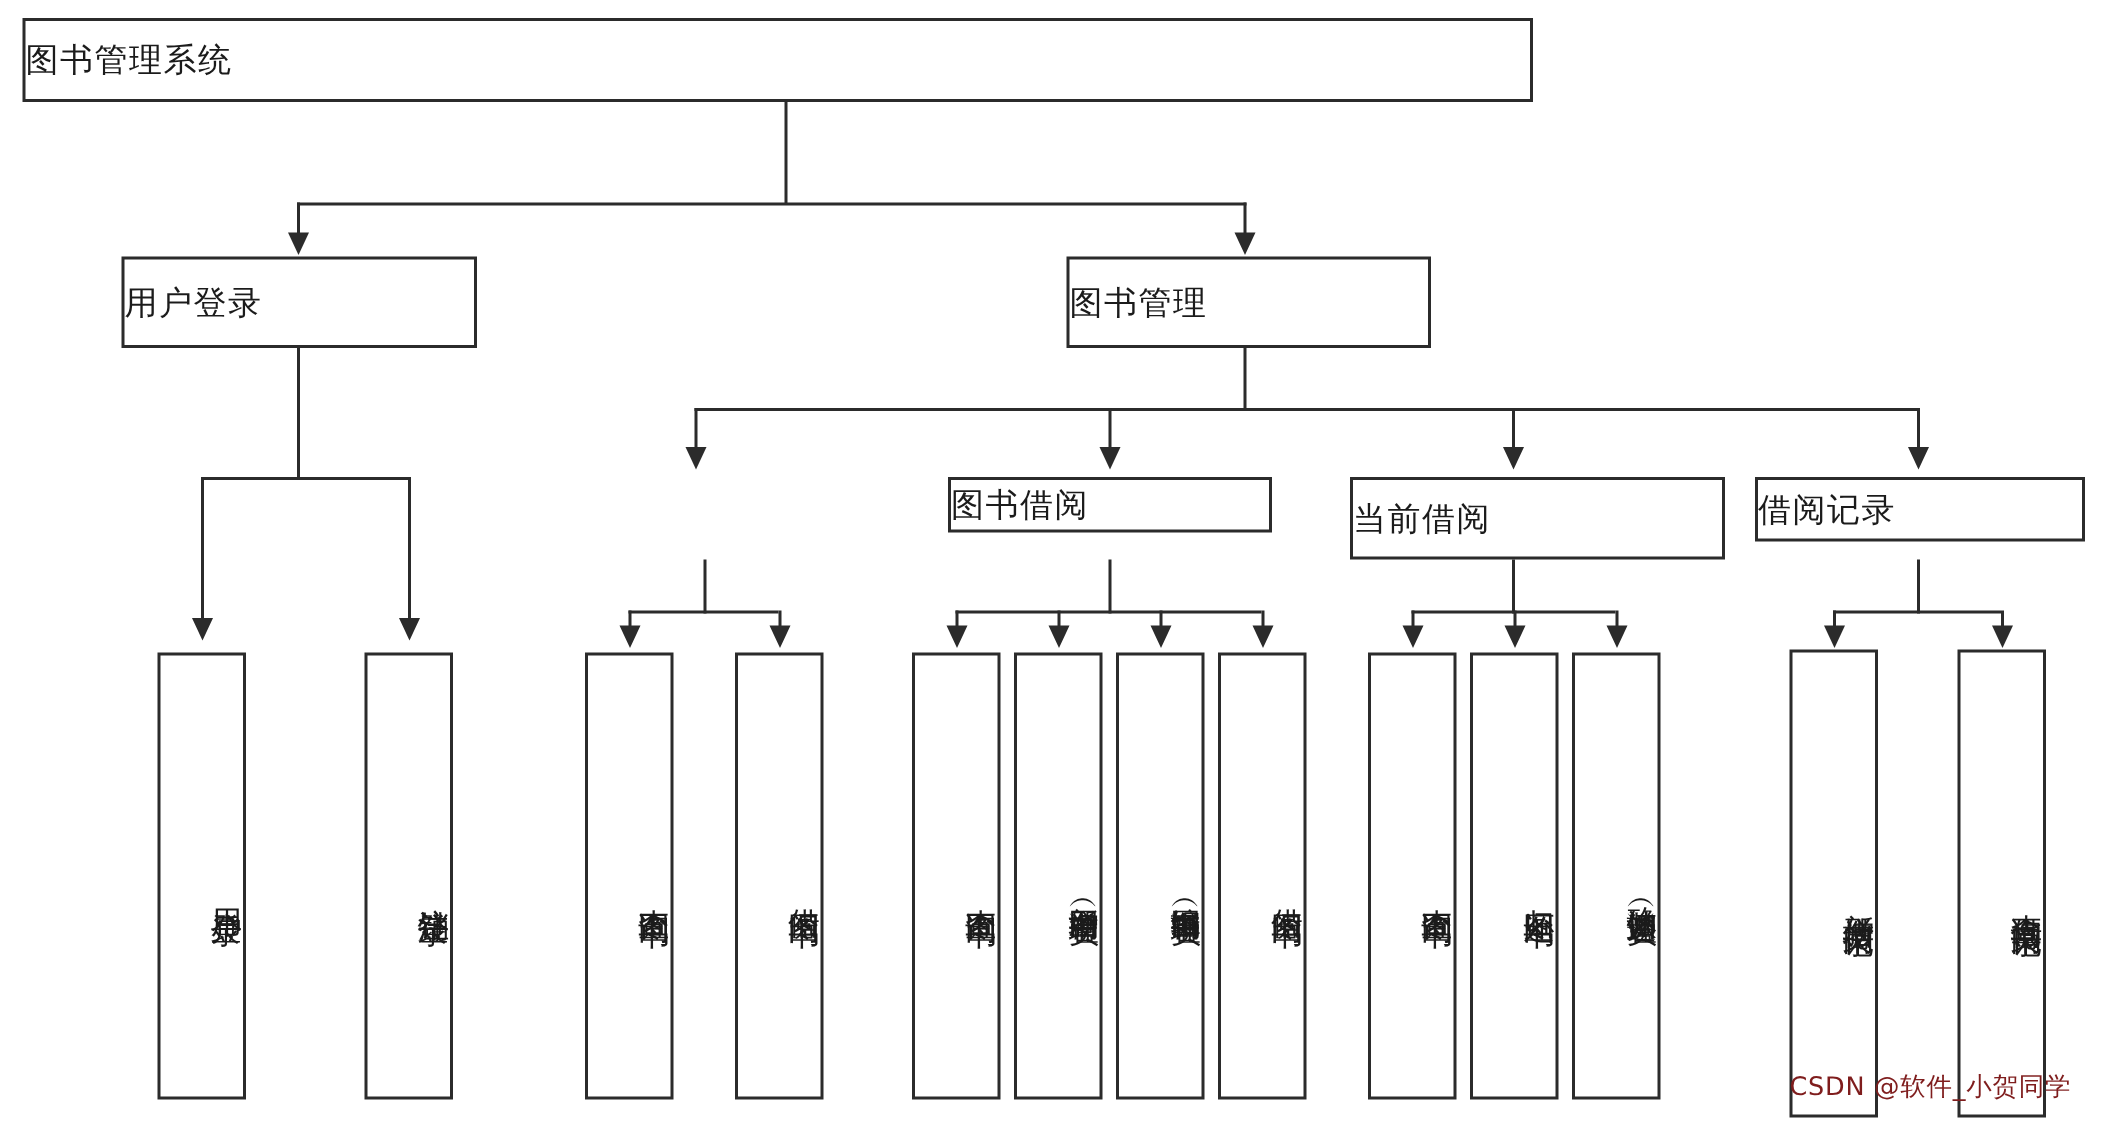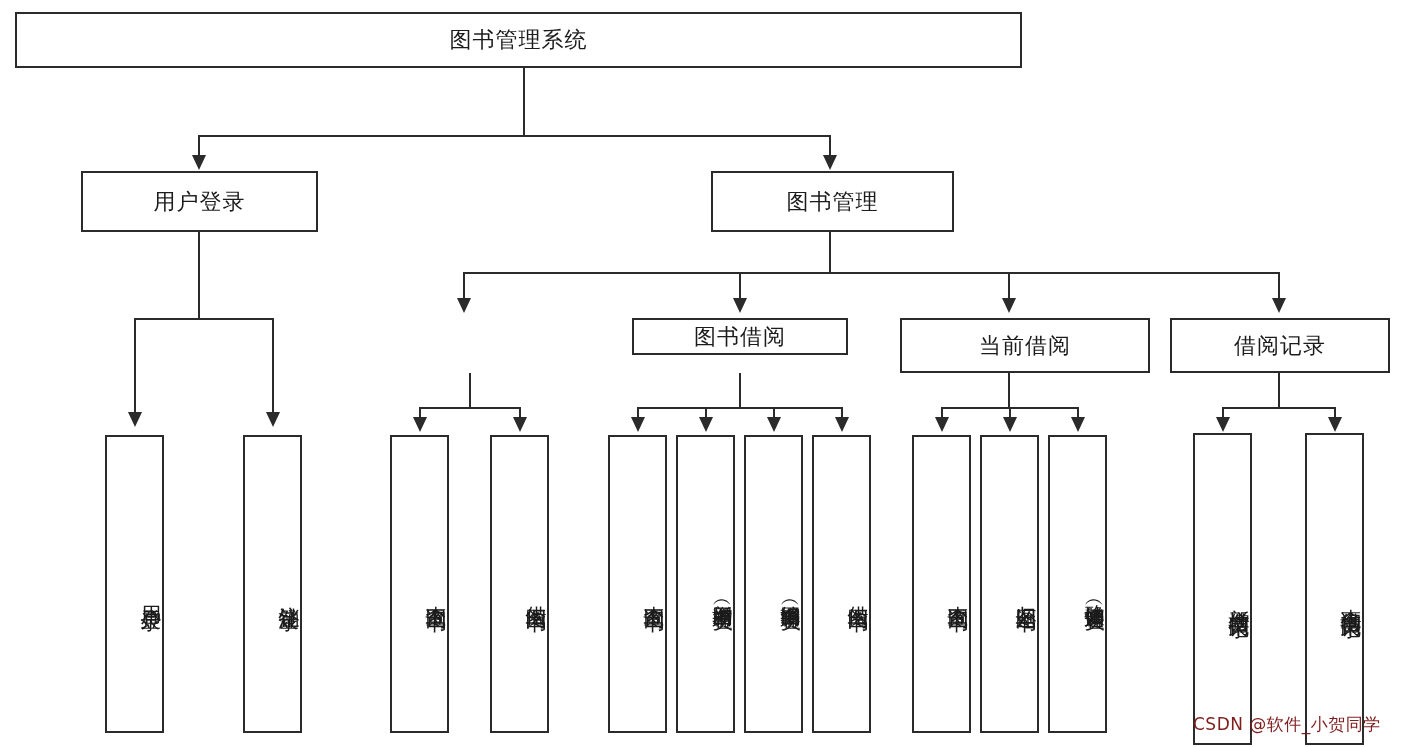--- a/index.html
+++ b/index.html
@@ -16,21 +16,20 @@
   }
 
   
   .node{
     position:absolute;
     box-sizing:border-box;
     background:#ffffff;
     border:2px solid #2b2b2b;
     display:flex;
     align-items:center;
-    justify-content:center;
     color:#1b1b1b;
   }
   .node.horiz{
     font-size:22px;
     letter-spacing:1px;
   }
   .node.vert{
     writing-mode:vertical-rl;
     text-orientation:upright;
     font-size:21px;
@@ -124,21 +123,21 @@
   <div class="arrow" style="left:1002px;top:298px;"></div>
   <div class="vline" style="left:1278px;top:272px;height:28px;"></div>
   <div class="arrow" style="left:1272px;top:298px;"></div>
 
   <div class="node horiz" style="left:632px;top:318px;width:216px;height:37px;">
     <span class="lbl">图书借阅</span>
   </div>
   <div class="node horiz" style="left:900px;top:318px;width:250px;height:55px;">
     <span class="lbl">当前借阅</span>
   </div>
-  <div class="node horiz" style="left:1170px;top:318px;width:220px;height:55px;">
+  <div class="node horiz" style="left:1170px;top:318px;width:220px;height:43px;">
     <span class="lbl">借阅记录</span>
   </div>
 
   <div class="vline" style="left:469px;top:373px;height:36px;"></div>
   <div class="hline" style="left:419px;top:407px;width:100px;"></div>
   <div class="vline" style="left:419px;top:407px;height:12px;"></div>
   <div class="arrow" style="left:413px;top:417px;"></div>
   <div class="vline" style="left:519px;top:407px;height:12px;"></div>
   <div class="arrow" style="left:513px;top:417px;"></div>
 

